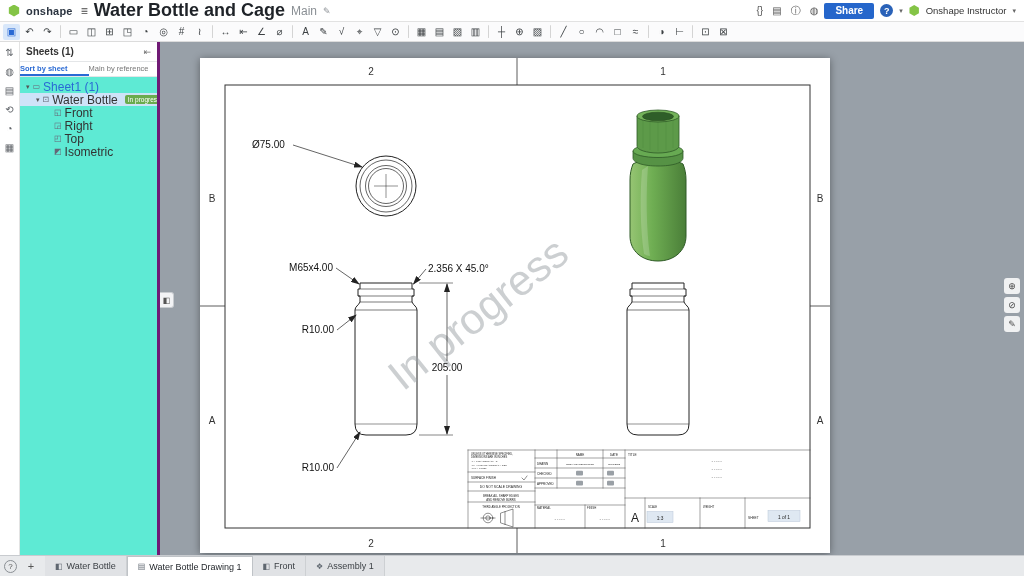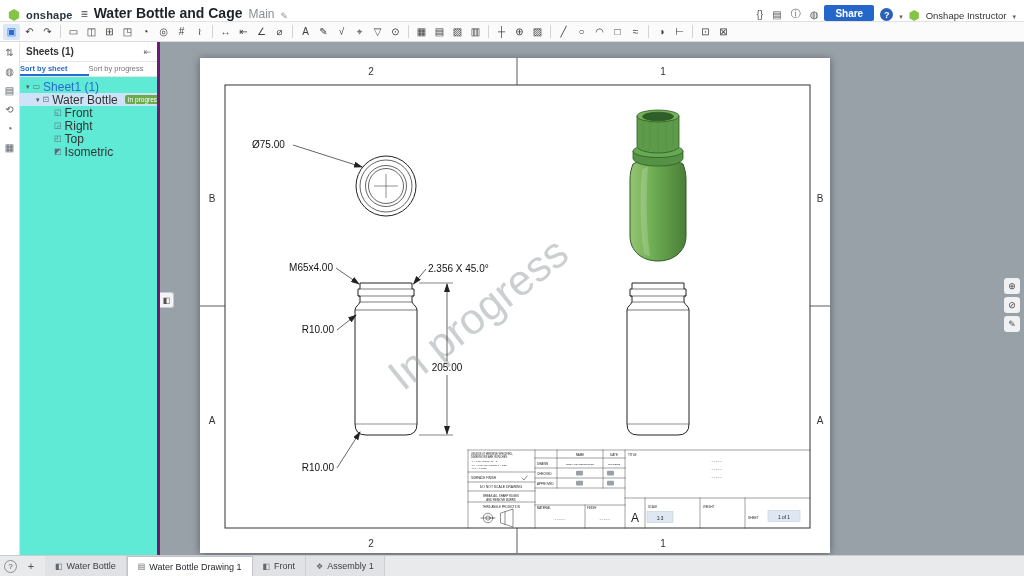--- a/index.html
+++ b/index.html
@@ -1,24 +1,24 @@
 <!DOCTYPE html>
 <html><head>
 <meta charset="utf-8">
 <style>
   *{box-sizing:border-box;margin:0;padding:0}
   body{font-family:"Liberation Sans",sans-serif;background:#fff}
   .app{position:relative;width:1024px;height:576px;overflow:hidden;background:#fff;font-family:"Liberation Sans",sans-serif;user-select:none;cursor:default}
 
   
-  .top-bar{position:absolute;top:0;left:0;right:0;height:22px;background:#fff;border-bottom:1px solid #e2e2e2;display:flex;align-items:flex-end;gap:6px;padding:0 8px;z-index:6}
+  .top-bar{position:absolute;top:0;left:0;right:0;height:22px;background:#fff;border-bottom:1px solid #e2e2e2;display:flex;align-items:center;gap:6px;padding:0 8px;z-index:6}
   .logo-mark{width:12px;height:12px;background:#84c446;clip-path:polygon(50% 0,93% 25%,93% 75%,50% 100%,7% 75%,7% 25%)}
   .logo-text{font-size:11px;font-weight:bold;color:#2b3440;letter-spacing:.2px}
   .hamburger{font-size:12px;color:#444;margin-left:2px}
-  .doc-title{font-size:14px;font-weight:bold;color:#1f2328}
+  .doc-title{font-size:18px;font-weight:bold;color:#1f2328}
   .branch{font-size:12px;color:#8a8f94}
   .doc-icon{font-size:9px;color:#8a8f94}
   .spacer{flex:1}
   .hdr-icons{display:flex;gap:9px;align-items:center}
   .hicon{font-size:10px;color:#555}
   .share-btn{background:#2566cb;color:#fff;font-size:10px;border:none;border-radius:2px;height:16px;padding:0 11px;font-family:inherit;font-weight:bold}
   .help-circle{width:13px;height:13px;border-radius:50%;background:#2a62b8;color:#fff;font-size:9px;font-weight:bold;display:flex;align-items:center;justify-content:center}
   .caret-sm{font-size:7px;color:#666}
   .user-hex{width:11px;height:11px;background:#84c446;clip-path:polygon(50% 0,93% 25%,93% 75%,50% 100%,7% 75%,7% 25%)}
   .user-name{font-size:9.5px;color:#333}
@@ -164,21 +164,21 @@
     </nav>
 
   <aside class="sheets-panel">
     <div class="sp-header">
       <span class="sp-title">Sheets (1)</span>
       <span class="sp-pin">⇤</span>
     </div>
     <div class="sp-tabs">
 
     <span class="sp-tab active">Sort by sheet</span>
-        <span class="sp-tab">Sort by progress</span>
+        <span class="sp-tab">Main by reference</span>
       </div>
     <div class="tree">
       <div class="tree-row lvl0">
         <span class="caret">▾</span>
         <span class="ticon">▭</span>
         <span class="tlabel blue">Sheet1 (1)</span>
       </div>
       <div class="tree-row lvl1 selected">
         <span class="caret">▾</span>
         <span class="ticon">⊡</span>

